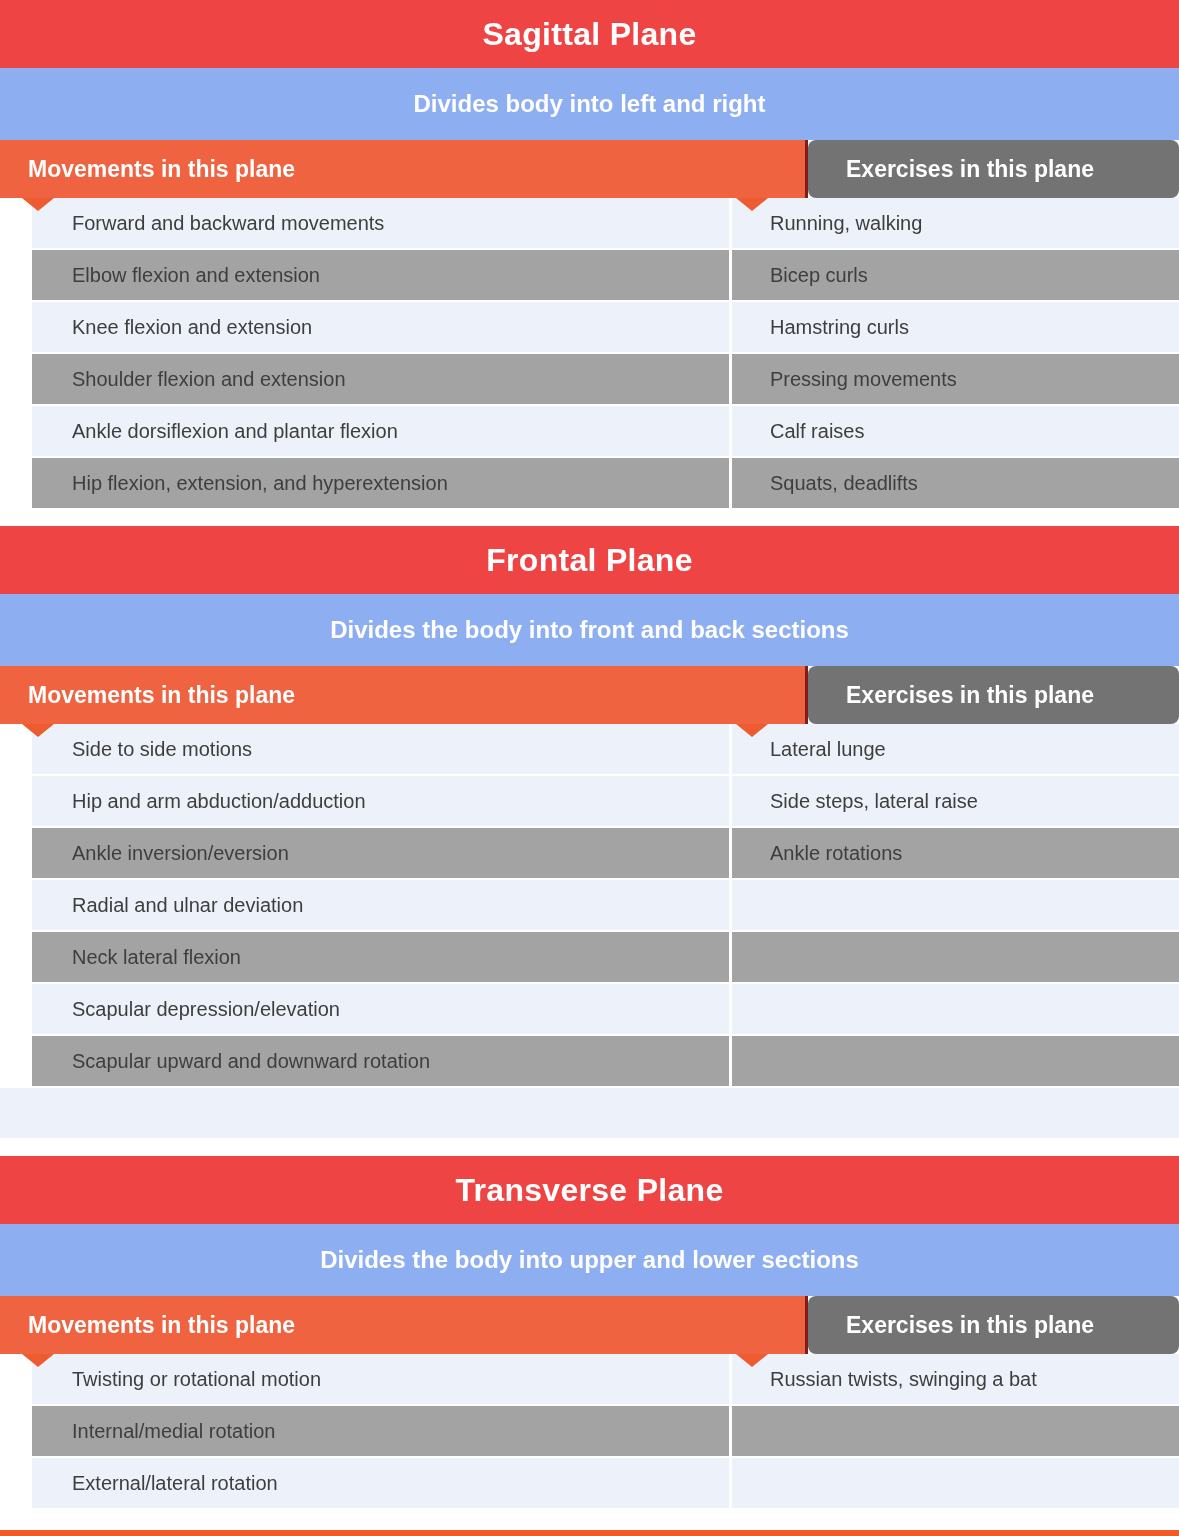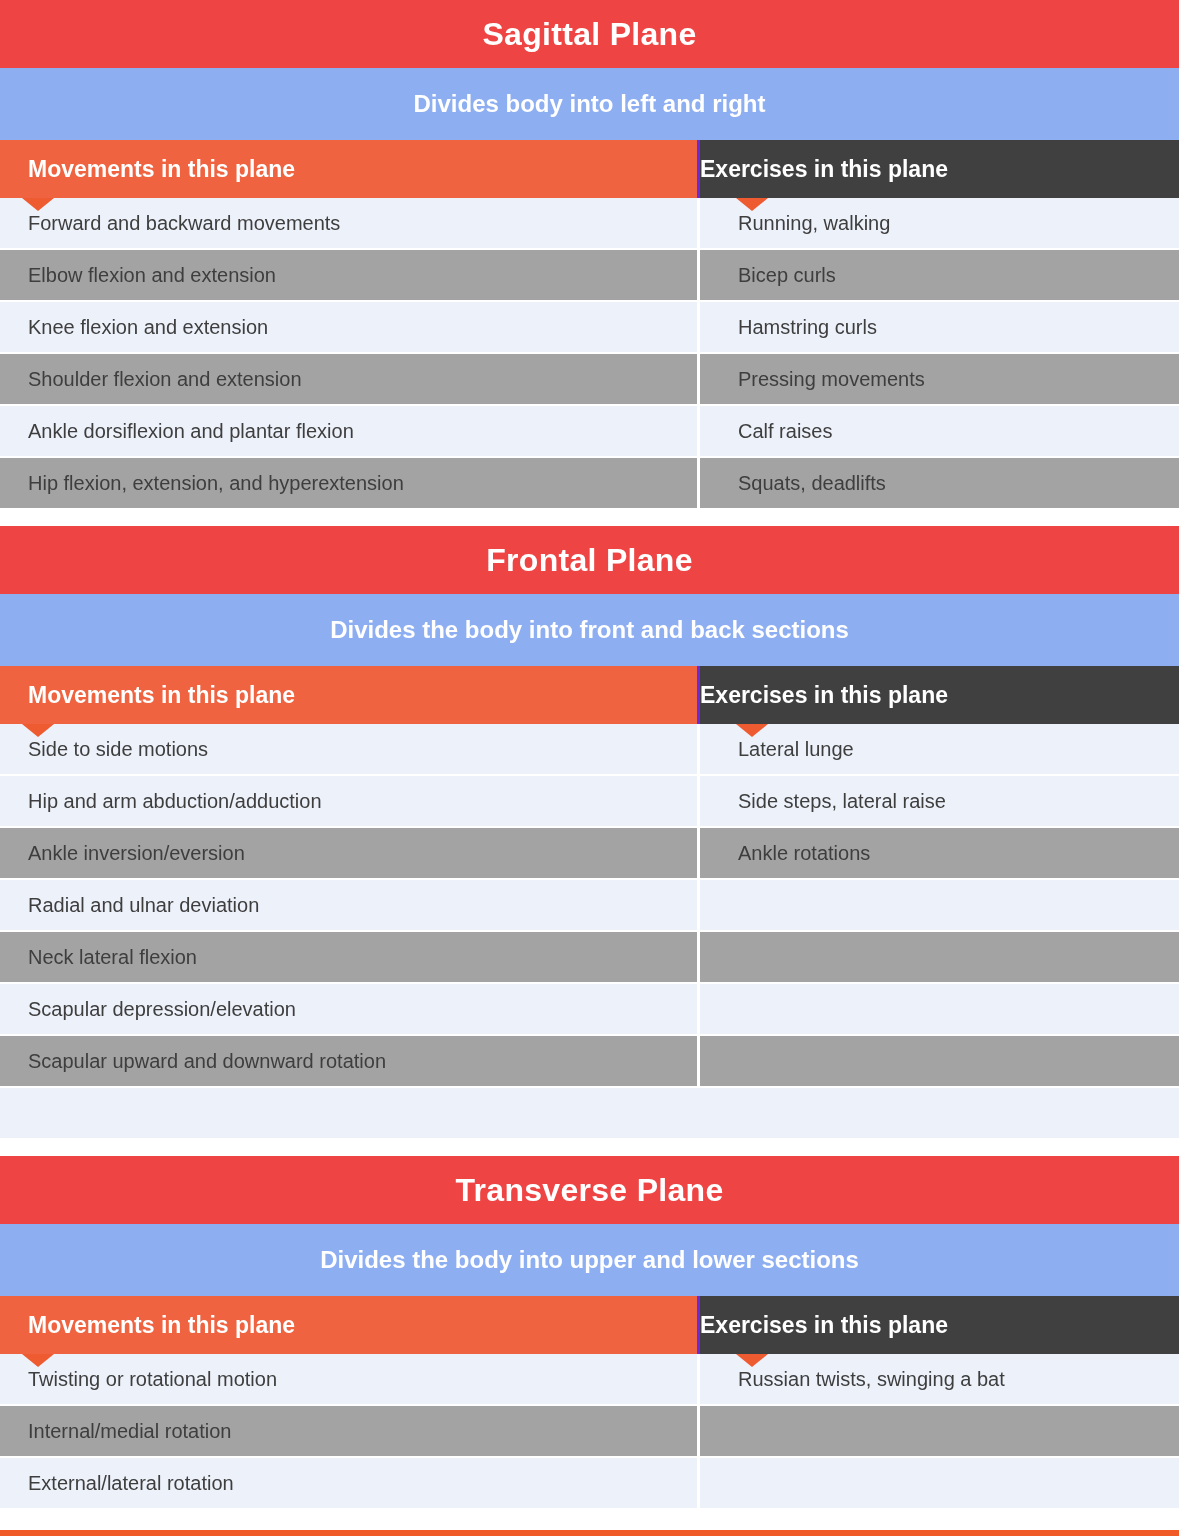--- a/index.html
+++ b/index.html
@@ -15,38 +15,38 @@
   .subtitle{
     height:72px;background:#8EAEF2;color:#ffffff;
     display:flex;align-items:center;justify-content:center;
     font-size:24px;font-weight:bold;
   }
   .colheads{display:flex;height:58px;}
   .ch{
     box-sizing:border-box;display:flex;align-items:center;
     color:#ffffff;font-size:23px;font-weight:bold;
   }
-  .chm{width:700px;background:#EF6340;border-right:3px solid #6d28d9;padding-left:28px;}
-  .che{flex:1;background:#404040;}
+  .chm{width:808px;background:#EF6340;border-right:3px solid #7f1d1d;padding-left:28px;}
+  .che{flex:1;background:#737373;padding-left:38px;border-radius:8px;}
 
   .rows{position:relative;}
   .pointer{
     position:absolute;top:0;width:0;height:0;z-index:2;
     border-left:16px solid transparent;border-right:16px solid transparent;
     border-top:13px solid #EE5B31;
   }
   .pointer.pm{left:22px;}
   .pointer.pe{left:736px;}
 
   .row{display:flex;height:52px;}
   .cell{
     box-sizing:border-box;display:flex;align-items:center;
     font-size:20px;color:#3E3E3E;border-bottom:2px solid #ffffff;
   }
-  .cell.m{width:700px;border-right:3px solid #ffffff;padding-left:28px;}
+  .cell.m{width:700px;border-right:3px solid #ffffff;padding-left:40px;margin-left:32px;}
   .cell.e{flex:1;padding-left:38px;}
   .row.odd  .cell{background:#EDF1FA;}
   .row.even .cell{background:#a3a3a3;}
 
   .section-gap{height:16px;background:#ffffff;}
   .bottom-space{height:20px;background:#ffffff;}
   .bottom-bar{height:8px;background:#F05A26;}
 </style>
 </head>
 <body>

